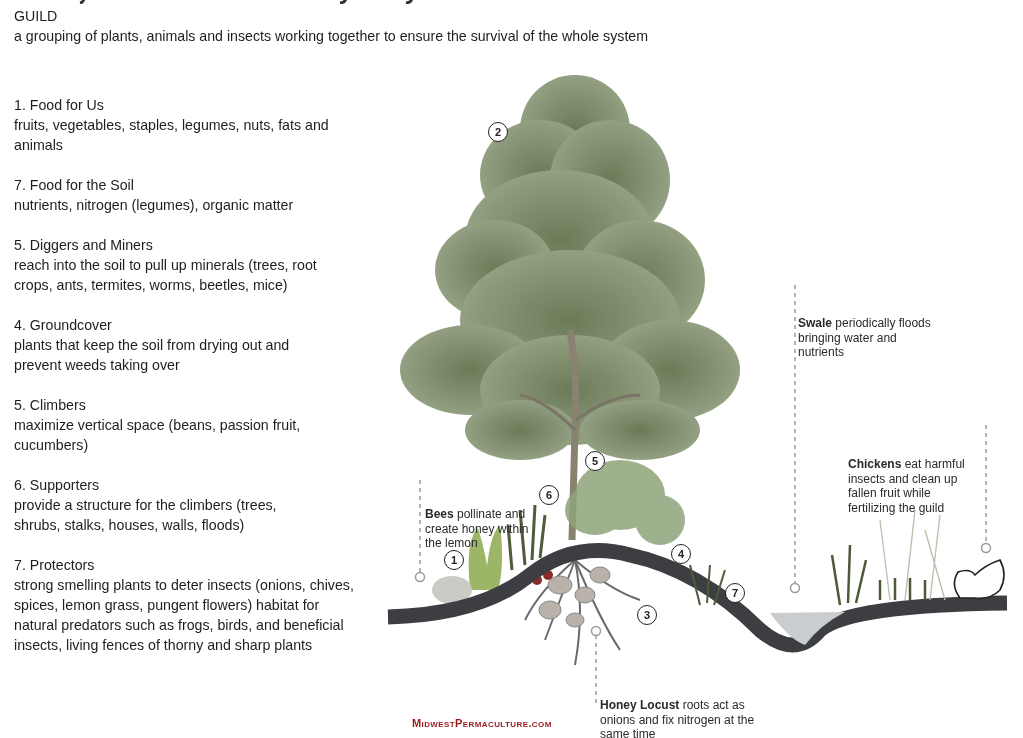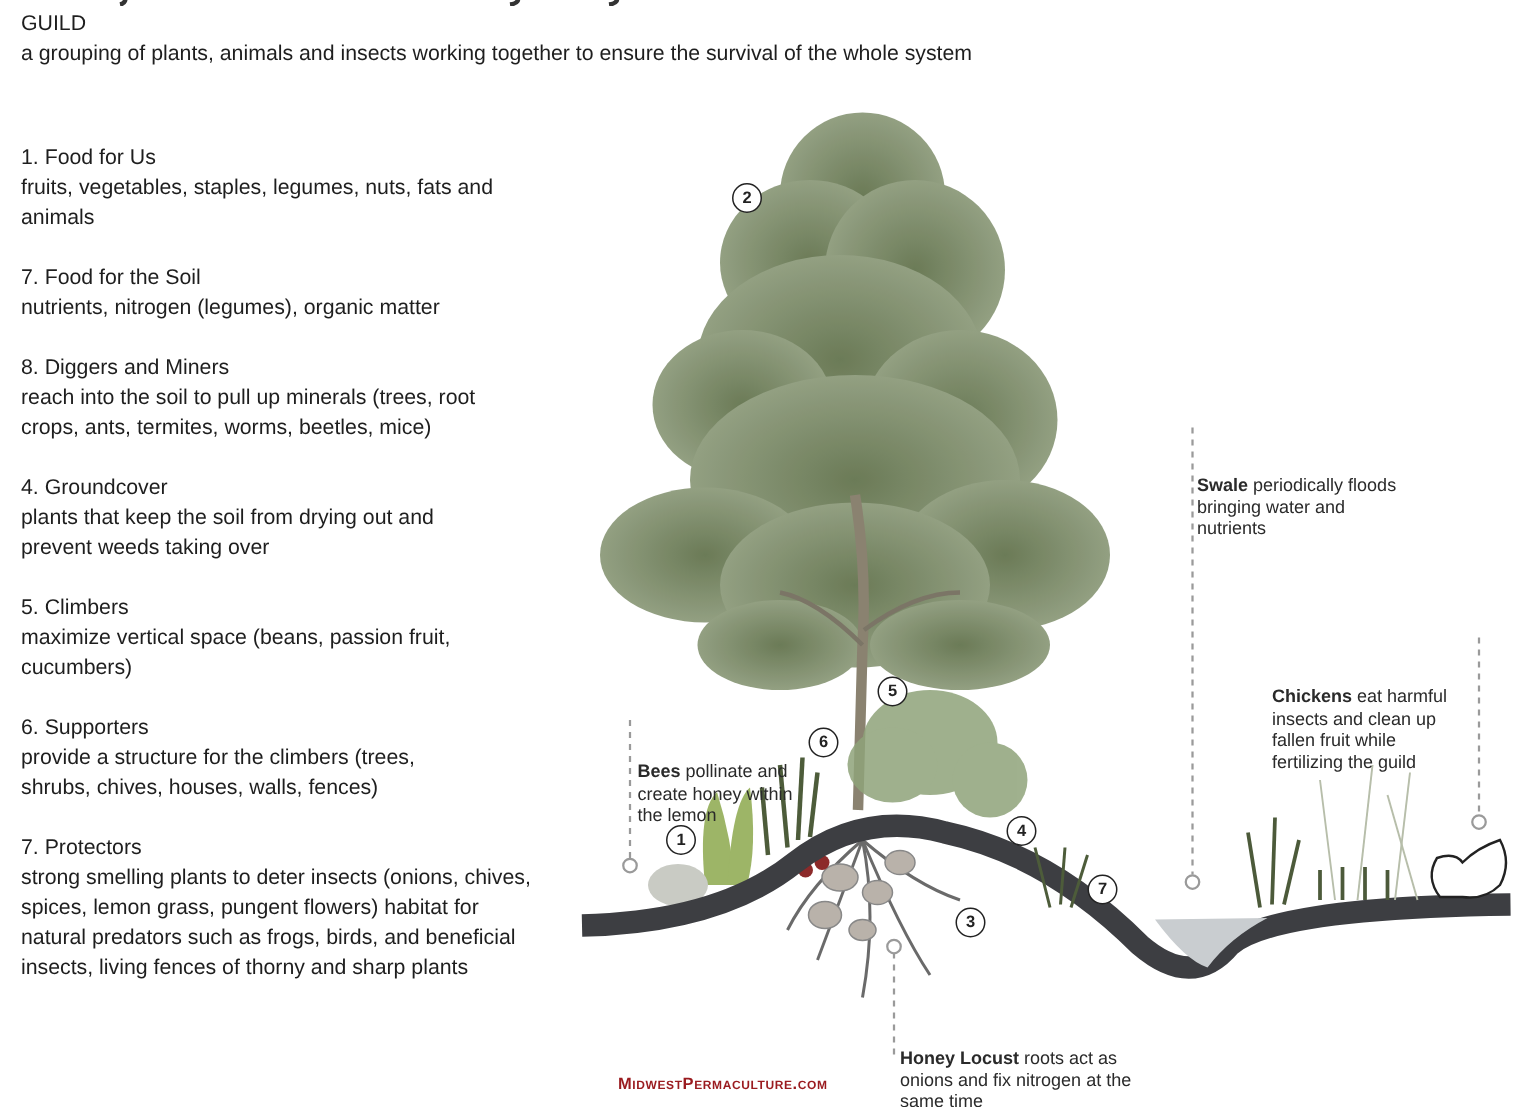--- a/index.html
+++ b/index.html
@@ -41,34 +41,34 @@
 <div class="components">
   <div class="comp">
     <span class="name">1. Food for Us</span>
     <span class="desc" style="width:320px">fruits, vegetables, staples, legumes, nuts, fats and animals</span>
   </div>
   <div class="comp">
     <span class="name">7. Food for the Soil</span>
     <span class="desc">nutrients, nitrogen (legumes), organic matter</span>
   </div>
   <div class="comp">
-    <span class="name">8. Diggers and Miners</span>
+    <span class="name">5. Diggers and Miners</span>
     <span class="desc" style="width:335px">reach into the soil to pull up minerals (trees, root crops, ants, termites, worms, beetles, mice)</span>
   </div>
   <div class="comp">
     <span class="name">4. Groundcover</span>
     <span class="desc" style="width:320px">plants that keep the soil from drying out and prevent weeds taking over</span>
   </div>
   <div class="comp">
     <span class="name">5. Climbers</span>
     <span class="desc" style="width:320px">maximize vertical space (beans, passion fruit, cucumbers)</span>
   </div>
   <div class="comp">
     <span class="name">6. Supporters</span>
-    <span class="desc" style="width:310px">provide a structure for the climbers (trees, shrubs, chives, houses, walls, fences)</span>
+    <span class="desc" style="width:310px">provide a structure for the climbers (trees, shrubs, stalks, houses, walls, floods)</span>
   </div>
   <div class="comp">
     <span class="name">7. Protectors</span>
     <span class="desc" style="width:345px">strong smelling plants to deter insects (onions, chives, spices, lemon grass, pungent flowers) habitat for natural predators such as frogs, birds, and beneficial insects, living fences of thorny and sharp plants</span>
   </div>
 </div>
 
 <div class="diagram">
   <svg width="638" height="650" viewBox="385 60 638 650">
     <defs>

